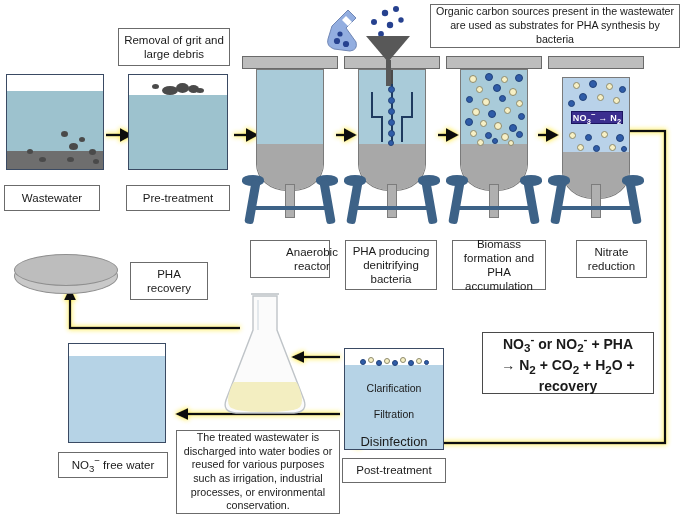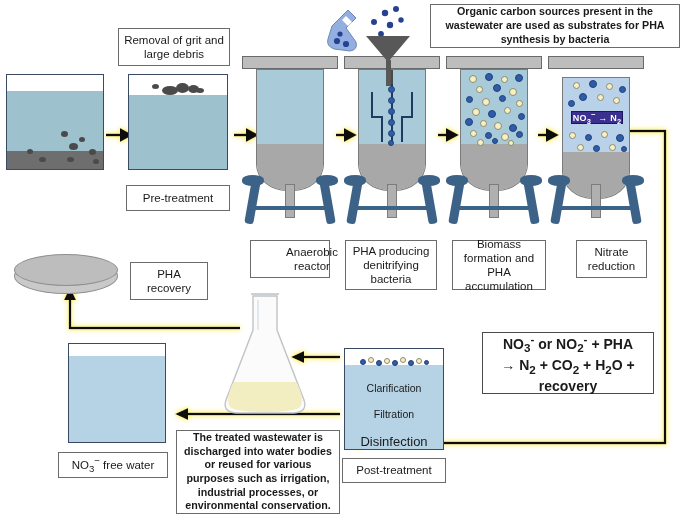--- a/index.html
+++ b/index.html
@@ -2,21 +2,21 @@
 <html><head>
 <meta charset="utf-8">
 <style>
   html,body{margin:0;padding:0;background:#ffffff;}
   body{font-family:"Liberation Sans",sans-serif;}
   #stage{position:relative;width:685px;height:522px;background:#fff;overflow:hidden;}
 
   .box{position:absolute;border:1px solid #6b6b6b;background:#fff;box-sizing:border-box;
        display:flex;align-items:center;justify-content:center;text-align:center;
        font-size:11.5px;color:#1a1a1a;line-height:1.22;padding:2px 4px;}
-  .info{font-size:10.7px;line-height:1.28;font-weight:bold;}
+  .info{font-size:10.7px;line-height:1.28;}
   .eqbox{font-weight:bold;font-size:14px;line-height:1.3;border:1px solid #4a4a4a;}
 
   
   .tank{position:absolute;box-sizing:border-box;border:1.6px solid #3a4a63;background:#fff;overflow:hidden;}
   .tank .water{position:absolute;left:0;right:0;bottom:0;background:#9dc2ce;}
   .tank .water.pale{background:#b6d3e6;}
   .sediment{position:absolute;left:0;right:0;bottom:0;background:#6e6e6e;}
 
   .grit{position:absolute;border-radius:50%;background:#4a4a4a;}
 
@@ -156,20 +156,21 @@
     <div class="sediment" style="height:18px;"></div>
     <div class="grit" style="left:54px;top:56px;width:7px;height:6px;"></div>
     <div class="grit" style="left:62px;top:68px;width:9px;height:7px;"></div>
     <div class="grit" style="left:72px;top:62px;width:6px;height:5px;"></div>
     <div class="grit" style="left:20px;top:74px;width:6px;height:5px;"></div>
     <div class="grit" style="left:32px;top:82px;width:7px;height:5px;"></div>
     <div class="grit" style="left:60px;top:82px;width:7px;height:5px;"></div>
     <div class="grit" style="left:82px;top:74px;width:7px;height:6px;"></div>
     <div class="grit" style="left:86px;top:84px;width:6px;height:5px;"></div>
   </div>
+  <div class="box" style="left:4px;top:185px;width:96px;height:26px;">Wastewater</div>
 
   <div class="tank" style="left:128px;top:74px;width:100px;height:96px;">
     <div class="water" style="height:74px;"></div>
   </div>
   <div style="position:absolute;left:150px;top:82px;width:60px;height:14px;">
     <div class="grit" style="left:12px;top:4px;width:16px;height:9px;"></div>
     <div class="grit" style="left:26px;top:1px;width:13px;height:10px;"></div>
     <div class="grit" style="left:2px;top:2px;width:7px;height:5px;"></div>
     <div class="grit" style="left:38px;top:3px;width:11px;height:8px;"></div>
     <div class="grit" style="left:46px;top:6px;width:8px;height:5px;"></div>

